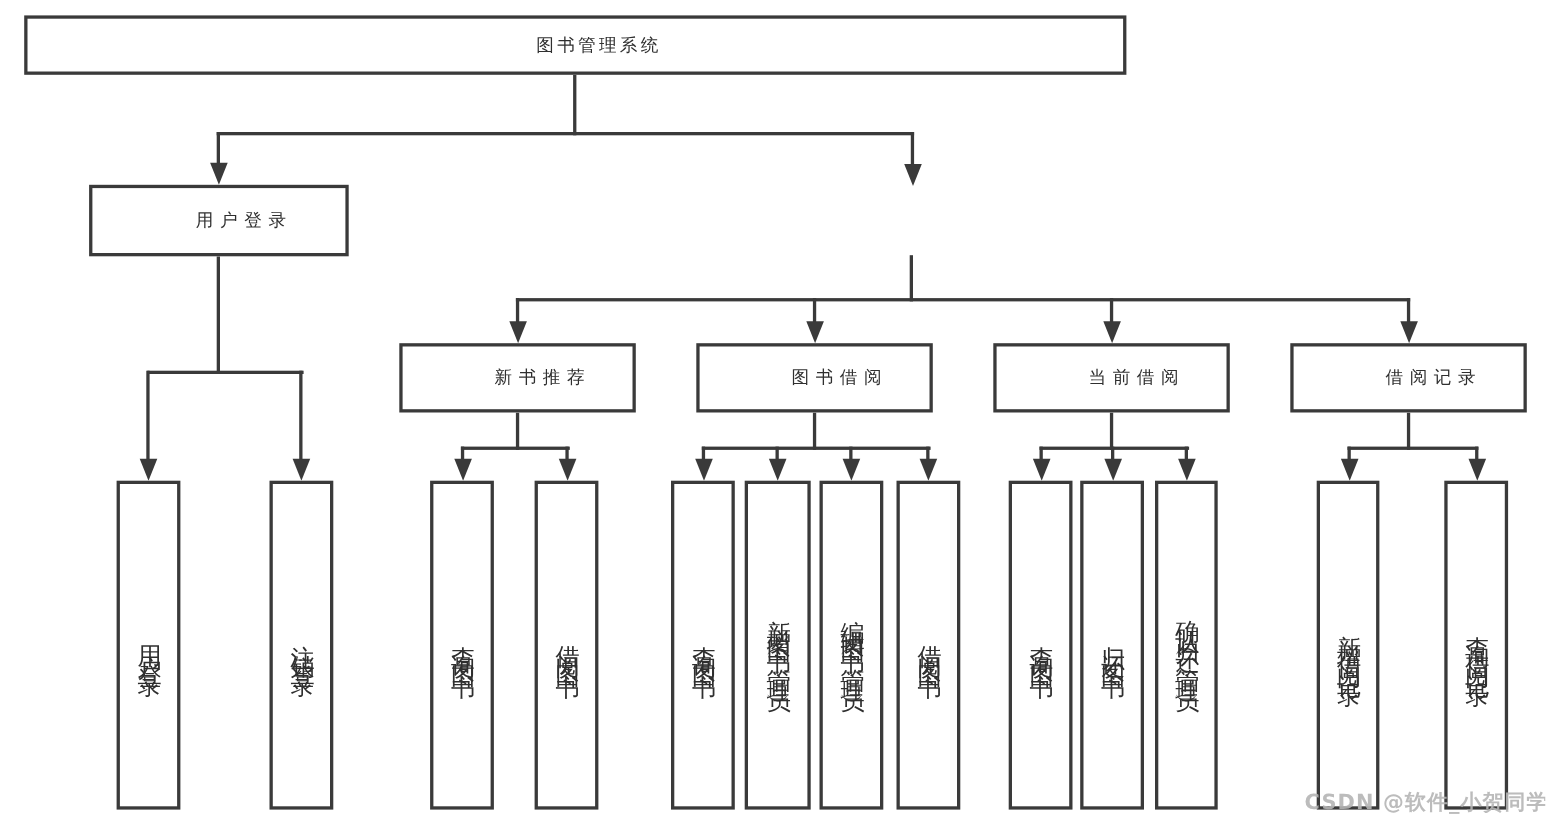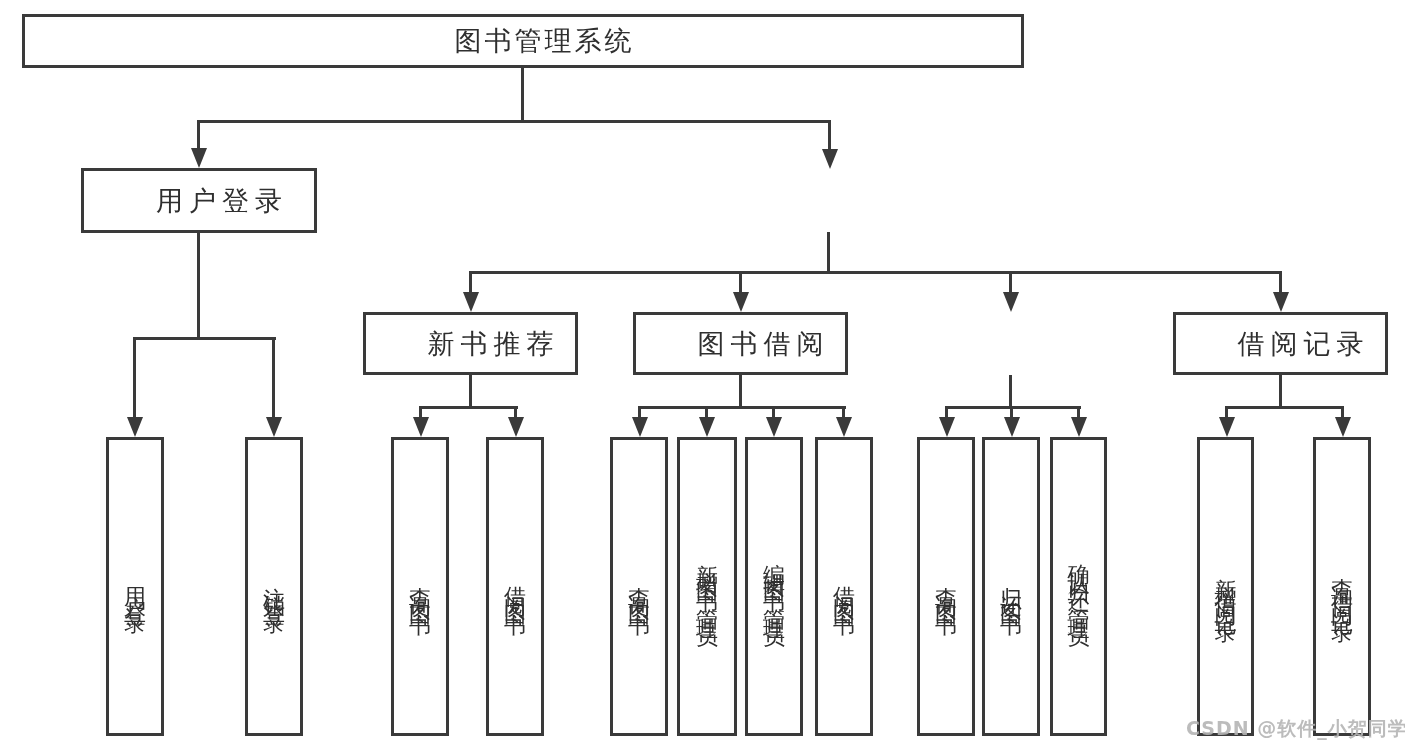--- a/index.html
+++ b/index.html
@@ -17,21 +17,21 @@
     color:var(--text);
     overflow:hidden;
   }
   
   .box{
     position:absolute;
     box-sizing:border-box;
     border:3px solid var(--line);
     background:#fff;
     display:flex;align-items:center;justify-content:center;
-    font-size:27px;
+    font-size:16px;
     letter-spacing:6px;
     text-indent:6px;
     white-space:nowrap;
     z-index:2;
     padding-left:40px;
   }
   .box.root{letter-spacing:3px;text-indent:3px;}
   .vbox{
     position:absolute;
     box-sizing:border-box;
@@ -95,20 +95,21 @@
   <div class="ah" style="left:463px;top:292px;"></div>
   <div class="v" style="left:739px;top:271px;height:23px;"></div>
   <div class="ah" style="left:733px;top:292px;"></div>
   <div class="v" style="left:1009px;top:271px;height:23px;"></div>
   <div class="ah" style="left:1003px;top:292px;"></div>
   <div class="v" style="left:1279px;top:271px;height:23px;"></div>
   <div class="ah" style="left:1273px;top:292px;"></div>
 
   <div class="box" style="left:363px;top:312px;width:215px;height:63px;">新书推荐</div>
   <div class="box" style="left:633px;top:312px;width:215px;height:63px;">图书借阅</div>
+  <div class="box" style="left:903px;top:312px;width:215px;height:63px;">当前借阅</div>
   <div class="box" style="left:1173px;top:312px;width:215px;height:63px;">借阅记录</div>
 
   <div class="v" style="left:469px;top:375px;height:34px;"></div>
   <div class="h" style="left:419px;top:406px;width:99px;"></div>
   <div class="v" style="left:419px;top:406px;height:14px;"></div>
   <div class="ah" style="left:413px;top:417px;"></div>
   <div class="v" style="left:514px;top:406px;height:14px;"></div>
   <div class="ah" style="left:508px;top:417px;"></div>
 
   <div class="v" style="left:739px;top:375px;height:34px;"></div>

